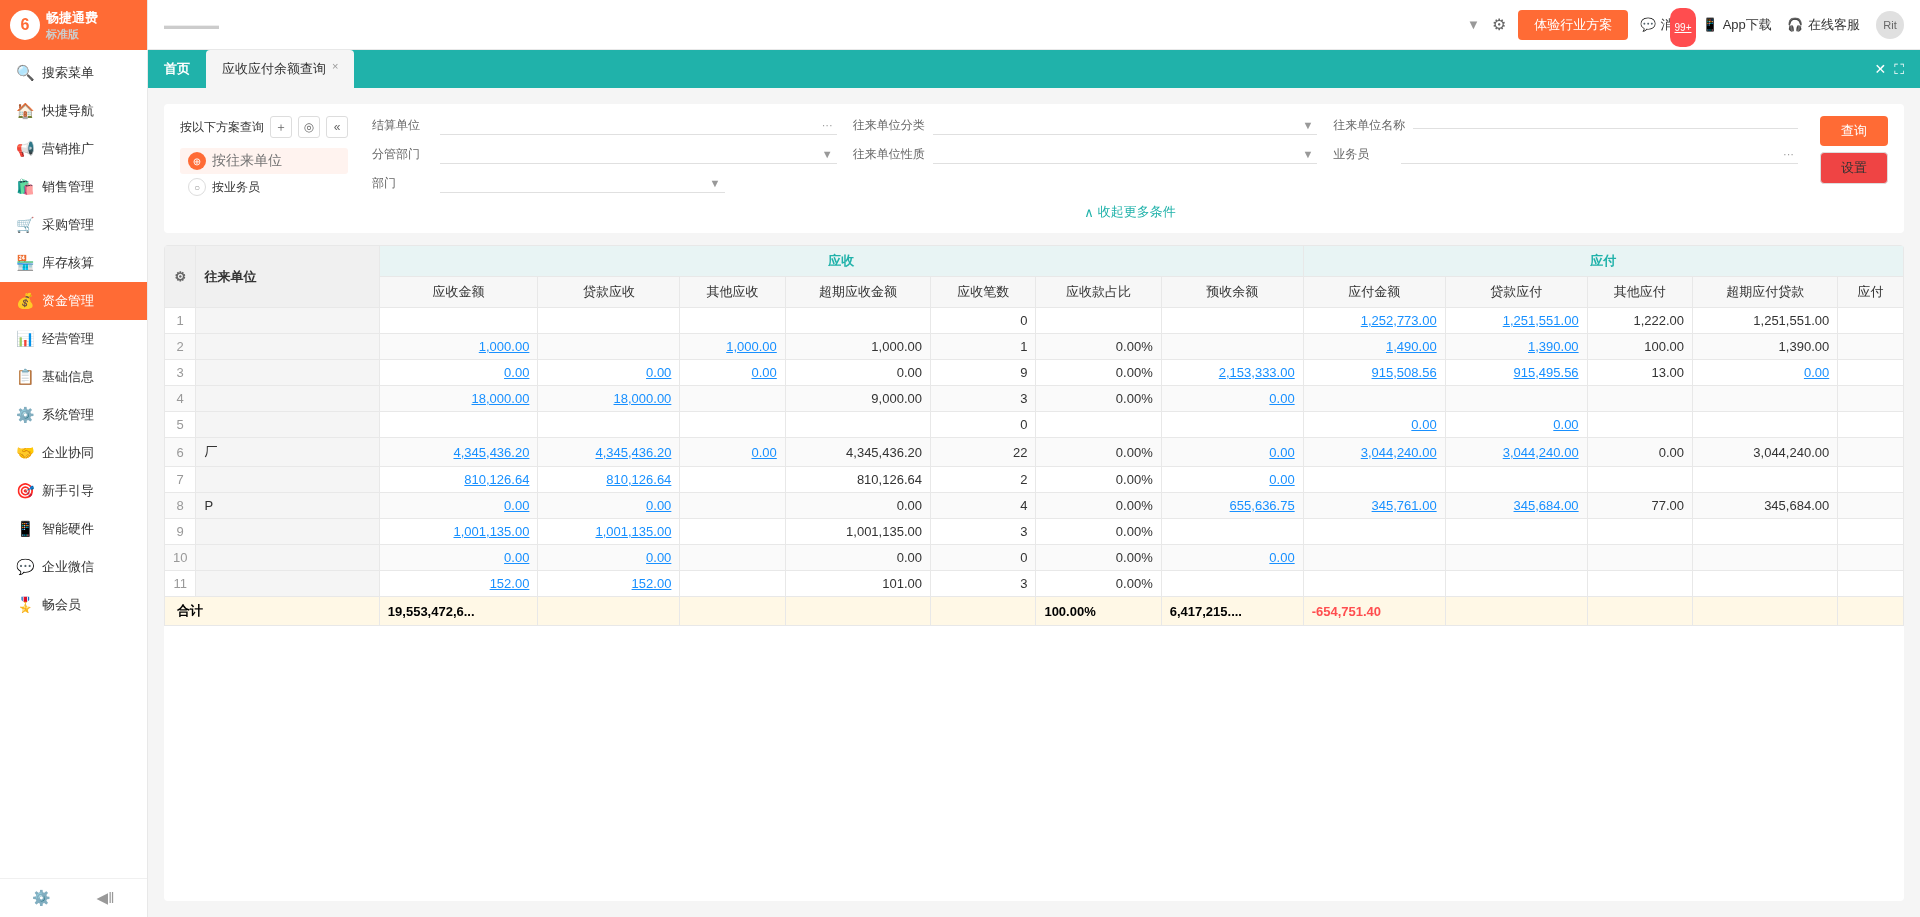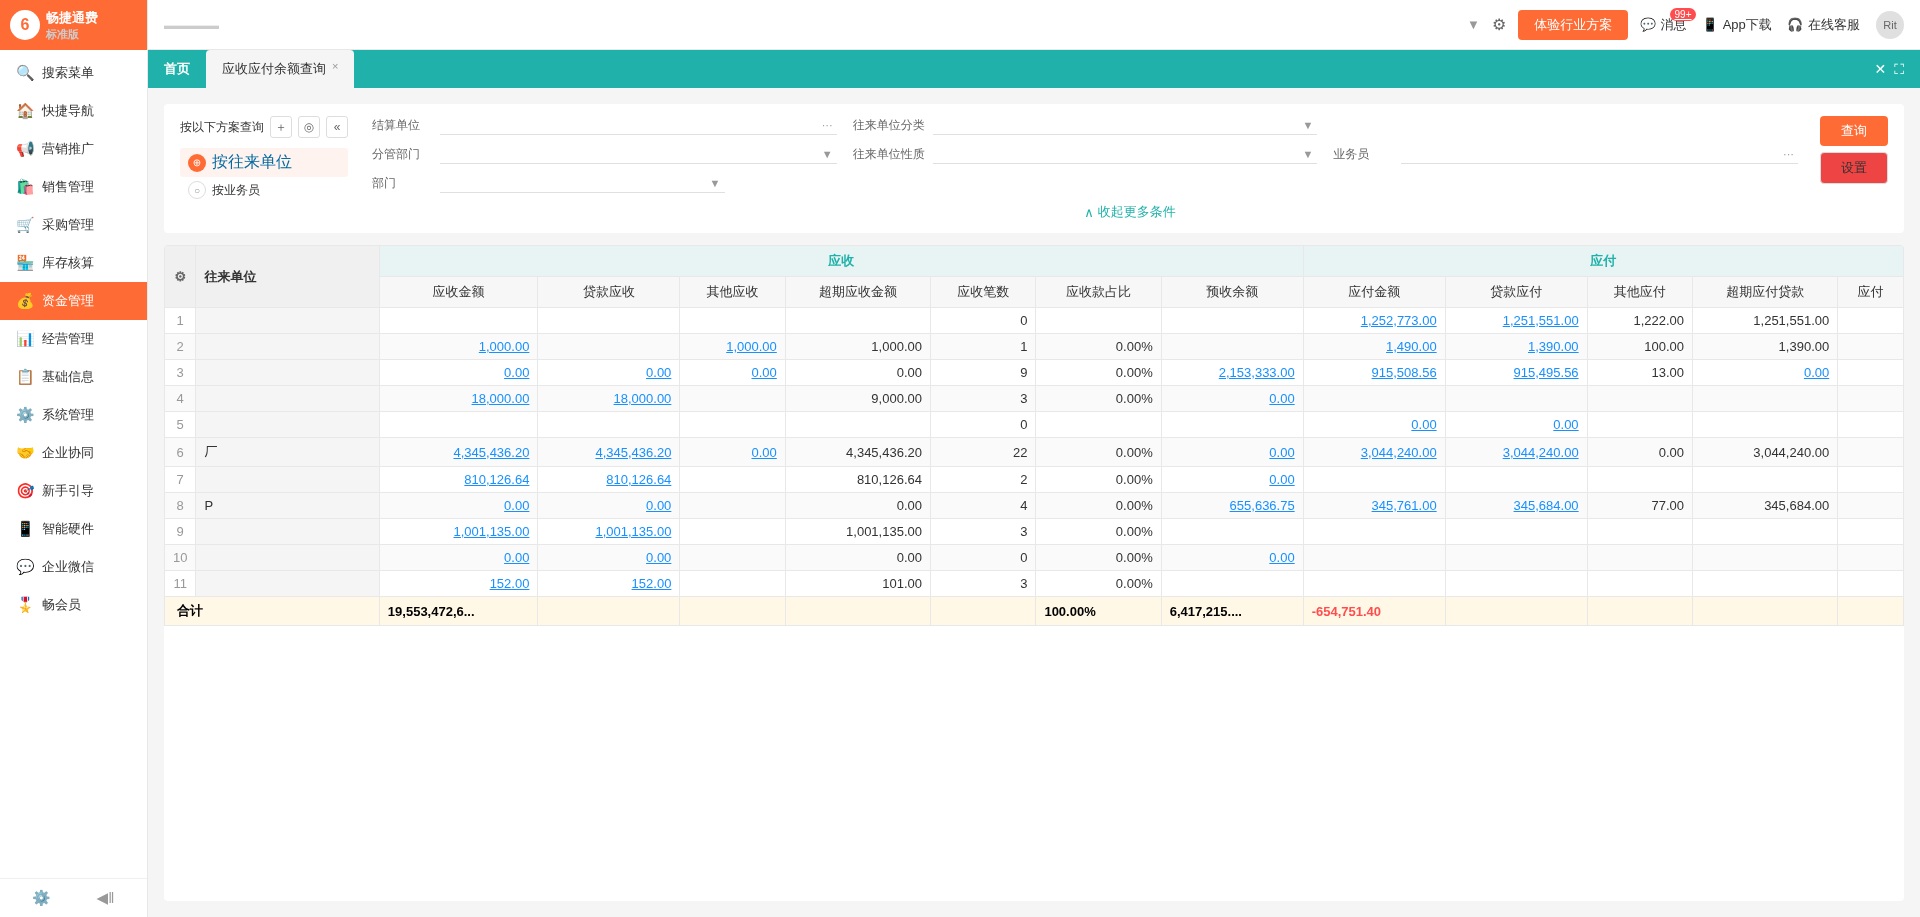--- a/index.html
+++ b/index.html
@@ -21,21 +21,21 @@
     
     .main { flex: 1; display: flex; flex-direction: column; overflow: hidden; }
 
     
     .topbar { height: 50px; background: #fff; display: flex; align-items: center; padding: 0 16px; border-bottom: 1px solid #e8e8e8; gap: 12px; }
     .topbar-breadcrumb { color: #999; font-size: 12px; flex: 1; }
     .topbar-gear { font-size: 16px; color: #666; cursor: pointer; }
     .topbar-solution-btn { background: #ff6b35; color: #fff; border: none; padding: 6px 16px; border-radius: 4px; cursor: pointer; font-size: 13px; text-align: center; }
     .topbar-right { display: flex; align-items: center; gap: 16px; margin-left: auto; }
     .topbar-badge-wrap { position: relative; display: flex; align-items: center; gap: 4px; cursor: pointer; color: #333; }
-    .badge { background: #ff4d4f; color: #fff; border-radius: 10px; font-size: 10px; padding: 1px 5px; position: absolute; top: -8px; right: -10px; text-decoration: underline; }
+    .badge { background: #ff4d4f; color: #fff; border-radius: 10px; font-size: 10px; padding: 14px 5px; position: absolute; top: -8px; right: -10px; text-decoration: underline; }
     .topbar-user { width: 28px; height: 28px; background: #e0e0e0; border-radius: 50%; display: flex; align-items: center; justify-content: center; color: #666; font-size: 11px; cursor: pointer; }
     .tab { padding: 10px 16px; color: rgba(255,255,255,0.75); cursor: pointer; font-size: 13px; display: flex; align-items: flex-start; gap: 6px; }
     .tab.active { background: #f5f5f5; color: #333; border-radius: 4px 4px 0 0; }
     .tab-close { color: #999; font-size: 11px; }
     .tab-home { color: #fff; font-weight: bold; }
     .topbar-winctrl { display: flex; align-items: center; gap: 8px; margin-left: auto; padding: 0 16px; }
     .winctrl-btn { color: #fff; cursor: pointer; font-size: 14px; }
 
     
     .page-content { flex: 1; background: #f5f5f5; overflow-y: auto; padding: 16px; display: flex; flex-direction: column; gap: 12px; }
@@ -212,21 +212,21 @@
 
         <div style="min-width:160px;">
           <div style="display:flex; align-items:center; gap:6px; margin-bottom:10px;">
             <span style="color:#333; font-size:12px;">按以下方案查询</span>
             <span class="filter-icon-btn">＋</span>
             <span class="filter-icon-btn">◎</span>
             <span class="filter-icon-btn">«</span>
           </div>
           <div class="filter-sub-option active">
             <div class="filter-sub-option-icon">⊕</div>
-            <span style="color:#0369a1; font-size:16px;">按往来单位</span>
+            <span style="color:#737373; font-size:14px;">按往来单位</span>
           </div>
           <div class="filter-sub-option">
             <div class="filter-sub-option-icon2">○</div>
             <span style="color:#333; font-size:12px;">按业务员</span>
           </div>
         </div>
 
         <div style="flex:1;">
           <div style="display:flex; gap:0; align-items:flex-start; justify-content:flex-end; float:right; margin-bottom:6px;">
             <div class="query-btns">
@@ -241,20 +241,26 @@
               <div class="filter-field" style="flex:1;">
                 <span class="filter-field-value"></span>
                 <span class="filter-field-icon">···</span>
               </div>
             </div>
             <div class="filter-item">
               <span class="filter-label-text">往来单位分类</span>
               <div class="filter-field" style="flex:1;">
                 <span class="filter-field-value"></span>
                 <span class="filter-field-icon">▼</span>
+              </div>
+            </div>
+            <div class="filter-item">
+              <span class="filter-label-text">往来单位名称</span>
+              <div class="filter-field" style="flex:1;">
+                <span class="filter-field-value"></span>
               </div>
             </div>
           </div>
 
           <div style="display:grid; grid-template-columns:1fr 1fr 1fr; gap:16px; margin-bottom:10px; margin-right:90px;">
             <div class="filter-item">
               <span class="filter-label-text">分管部门</span>
               <div class="filter-field" style="flex:1;">
                 <span class="filter-field-value"></span>
                 <span class="filter-field-icon">▼</span>

